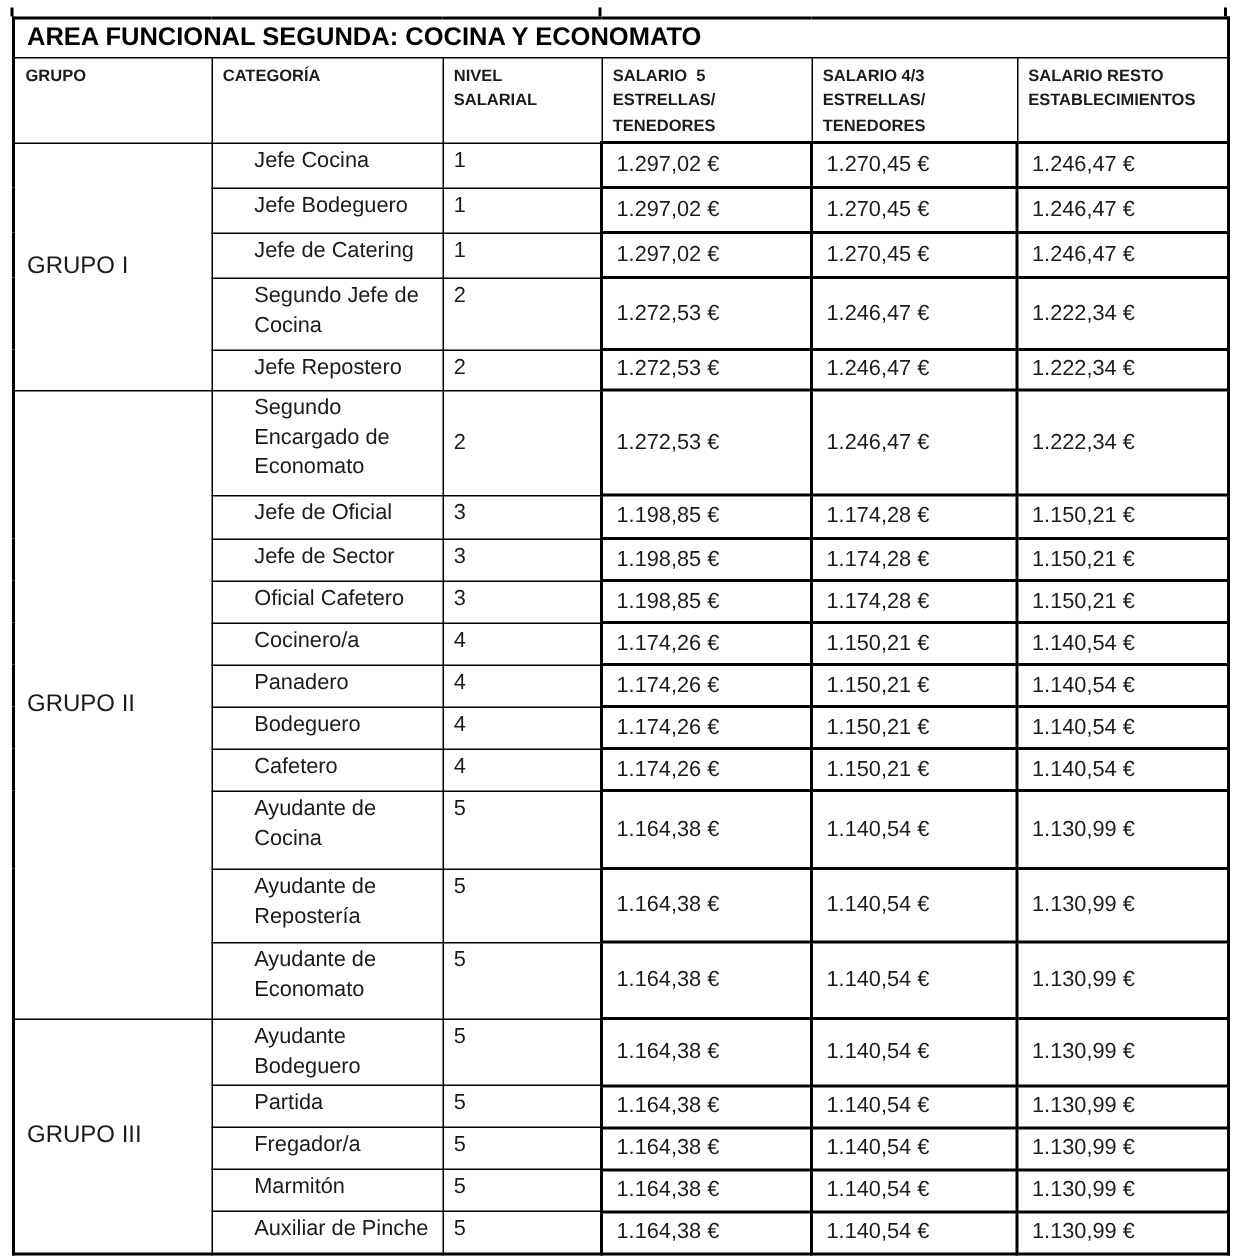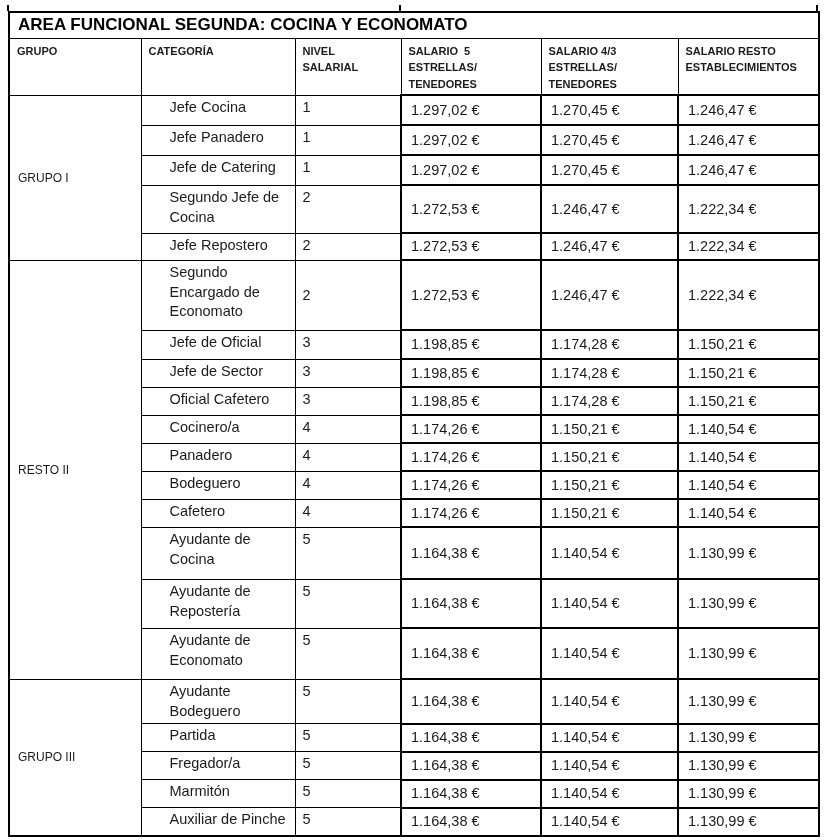--- a/index.html
+++ b/index.html
@@ -25,21 +25,21 @@
     font-size:17px; font-weight:bold; color:#000;
     padding:1px 8px; vertical-align:middle;
     border:1px solid #000;
     margin-left:46px;
   }
   tr.hdr-row td {
     font-weight:bold; font-size:11px; line-height:1.5;
     white-space:pre-wrap; padding-top:4px; color:#1b1b1b;margin-left:20px;
   }
   td.cat { white-space:pre-wrap;padding-left:28px; }
-  td.grp { vertical-align:middle; font-size:12px; padding-left:8px; }
+  td.grp { vertical-align:middle; font-size:16px; padding-left:8px; }
   td.money {
     border:2px solid #000; vertical-align:middle; padding-left:9px;
   }
   .tick {
     position:absolute; width:2px; height:6px; background:#000; top:5px;
   }
 </style>
 </head>
 <body>
 
@@ -79,21 +79,21 @@
 
   <tr style="height:30px">
     <td class="grp" rowspan="5">GRUPO I</td>
     <td class="cat">Jefe Cocina</td>
     <td class="niv">1</td>
     <td class="money">1.297,02 €</td>
     <td class="money">1.270,45 €</td>
     <td class="money">1.246,47 €</td>
   </tr>
   <tr style="height:30px">
-    <td class="cat">Jefe Panadero</td>
+    <td class="cat">Jefe Bodeguero</td>
     <td class="niv">1</td>
     <td class="money">1.297,02 €</td>
     <td class="money">1.270,45 €</td>
     <td class="money">1.246,47 €</td>
   </tr>
   <tr style="height:30px">
     <td class="cat">Jefe de Catering</td>
     <td class="niv">1</td>
     <td class="money">1.297,02 €</td>
     <td class="money">1.270,45 €</td>
@@ -109,21 +109,21 @@
   </tr>
   <tr style="height:27px">
     <td class="cat">Jefe Repostero</td>
     <td class="niv">2</td>
     <td class="money">1.272,53 €</td>
     <td class="money">1.246,47 €</td>
     <td class="money">1.222,34 €</td>
   </tr>
 
   <tr style="height:70px">
-    <td class="grp" rowspan="11">RESTO II</td>
+    <td class="grp" rowspan="11">GRUPO II</td>
     <td class="cat">Segundo
 Encargado de
 Economato</td>
     <td class="niv" style="vertical-align:middle">2</td>
     <td class="money">1.272,53 €</td>
     <td class="money">1.246,47 €</td>
     <td class="money">1.222,34 €</td>
   </tr>
   <tr style="height:29px">
     <td class="cat">Jefe de Oficial</td>

